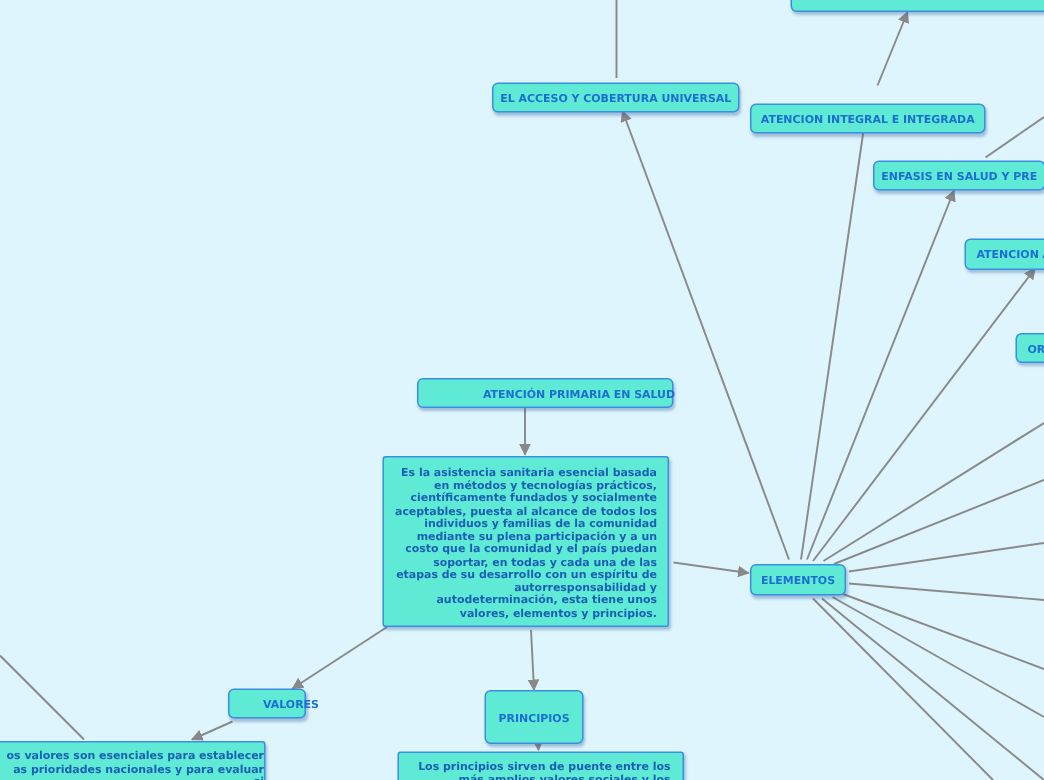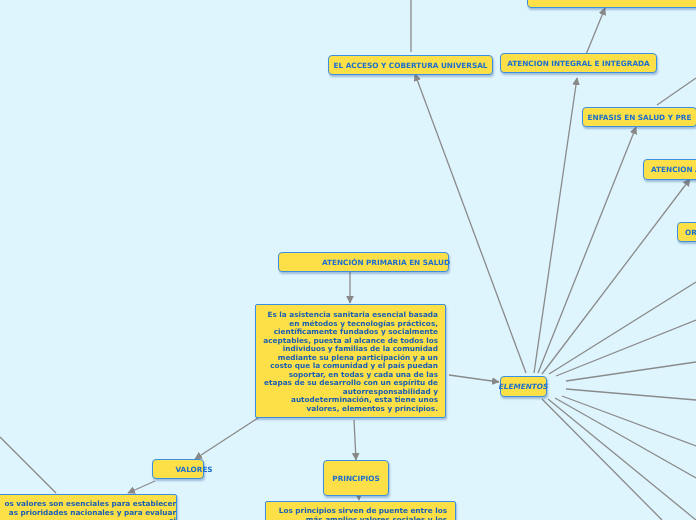--- a/index.html
+++ b/index.html
@@ -7,21 +7,21 @@
     width: 696px; height: 520px; overflow: hidden;
     background: #dff5fe;
     position: relative;
     font-family: "DejaVu Sans", sans-serif;
   }
   #canvas { position: absolute; left: 0; top: 0; width: 696px; height: 520px; }
   svg.edges { position: absolute; left: 0; top: 0; width: 696px; height: 520px; }
   .node {
     position: absolute;
     box-sizing: border-box;
-    background: #fde047;
+    background: #5eead4;
     border: 1.5px solid #3a8fe0;
     border-radius: 4px;
     box-shadow: 1px 2px 2px rgba(40,90,150,0.35);
     color: #1d6fcf;
     font-weight: bold;
     font-size: 7.3px;
     line-height: 9px;
     white-space: nowrap;
     display: flex; align-items: center; justify-content: center;
     cursor: pointer;
@@ -83,21 +83,21 @@
       <line x1="542" y1="399" x2="662" y2="520"></line>
     </g>
   </svg>
 
   <div class="node" style="left:527px; top:-14px; width:180px; height:22px;"></div>
 
   <div class="node" style="left:328px; top:55px; width:165px; height:20px;">
     <span>EL ACCESO Y COBERTURA UNIVERSAL</span>
   </div>
 
-  <div class="node" style="left:500px; top:53px; width:157px; height:20px;">
+  <div class="node" style="left:500px; top:69px; width:157px; height:20px;">
     <span>ATENCION INTEGRAL E INTEGRADA</span>
   </div>
 
   <div class="node" style="left:582px; top:107px; width:115px; height:20px;">
     <span>ENFASIS EN SALUD Y PRE</span>
   </div>
 
   <div class="node" style="left:643px; top:159px; width:80px; height:21px; justify-content:flex-start; padding-left:7px;">
     <span>ATENCION A</span>
   </div>
@@ -107,21 +107,21 @@
   </div>
 
   <div class="node" style="left:278px; top:252px; width:171px; height:20px;padding-left:45px;">
     <span>ATENCIÓN PRIMARIA EN SALUD</span>
   </div>
 
   <div class="node text" style="left:255px; top:304px; width:191px; height:114px; padding:6px 7px;">
     <span>Es la asistencia sanitaria esencial basada en métodos y tecnologías prácticos, científicamente fundados y socialmente aceptables, puesta al alcance de todos los individuos y familias de la comunidad mediante su plena participación y a un costo que la comunidad y el país puedan soportar, en todas y cada una de las etapas de su desarrollo con un espíritu de autorresponsabilidad y autodeterminación, esta tiene unos valores, elementos y principios.</span>
   </div>
 
-  <div class="node" style="left:500px; top:376px; width:47px; height:21px;font-style:italic;">
+  <div class="node" style="left:500px; top:376px; width:64px; height:21px;">
     <span>ELEMENTOS</span>
   </div>
 
   <div class="node" style="left:152px; top:459px; width:52px; height:20px;padding-left:32px;">
     <span>VALORES</span>
   </div>
 
   <div class="node" style="left:323px; top:460px; width:66px; height:36px;">
     <span>PRINCIPIOS</span>
   </div>

